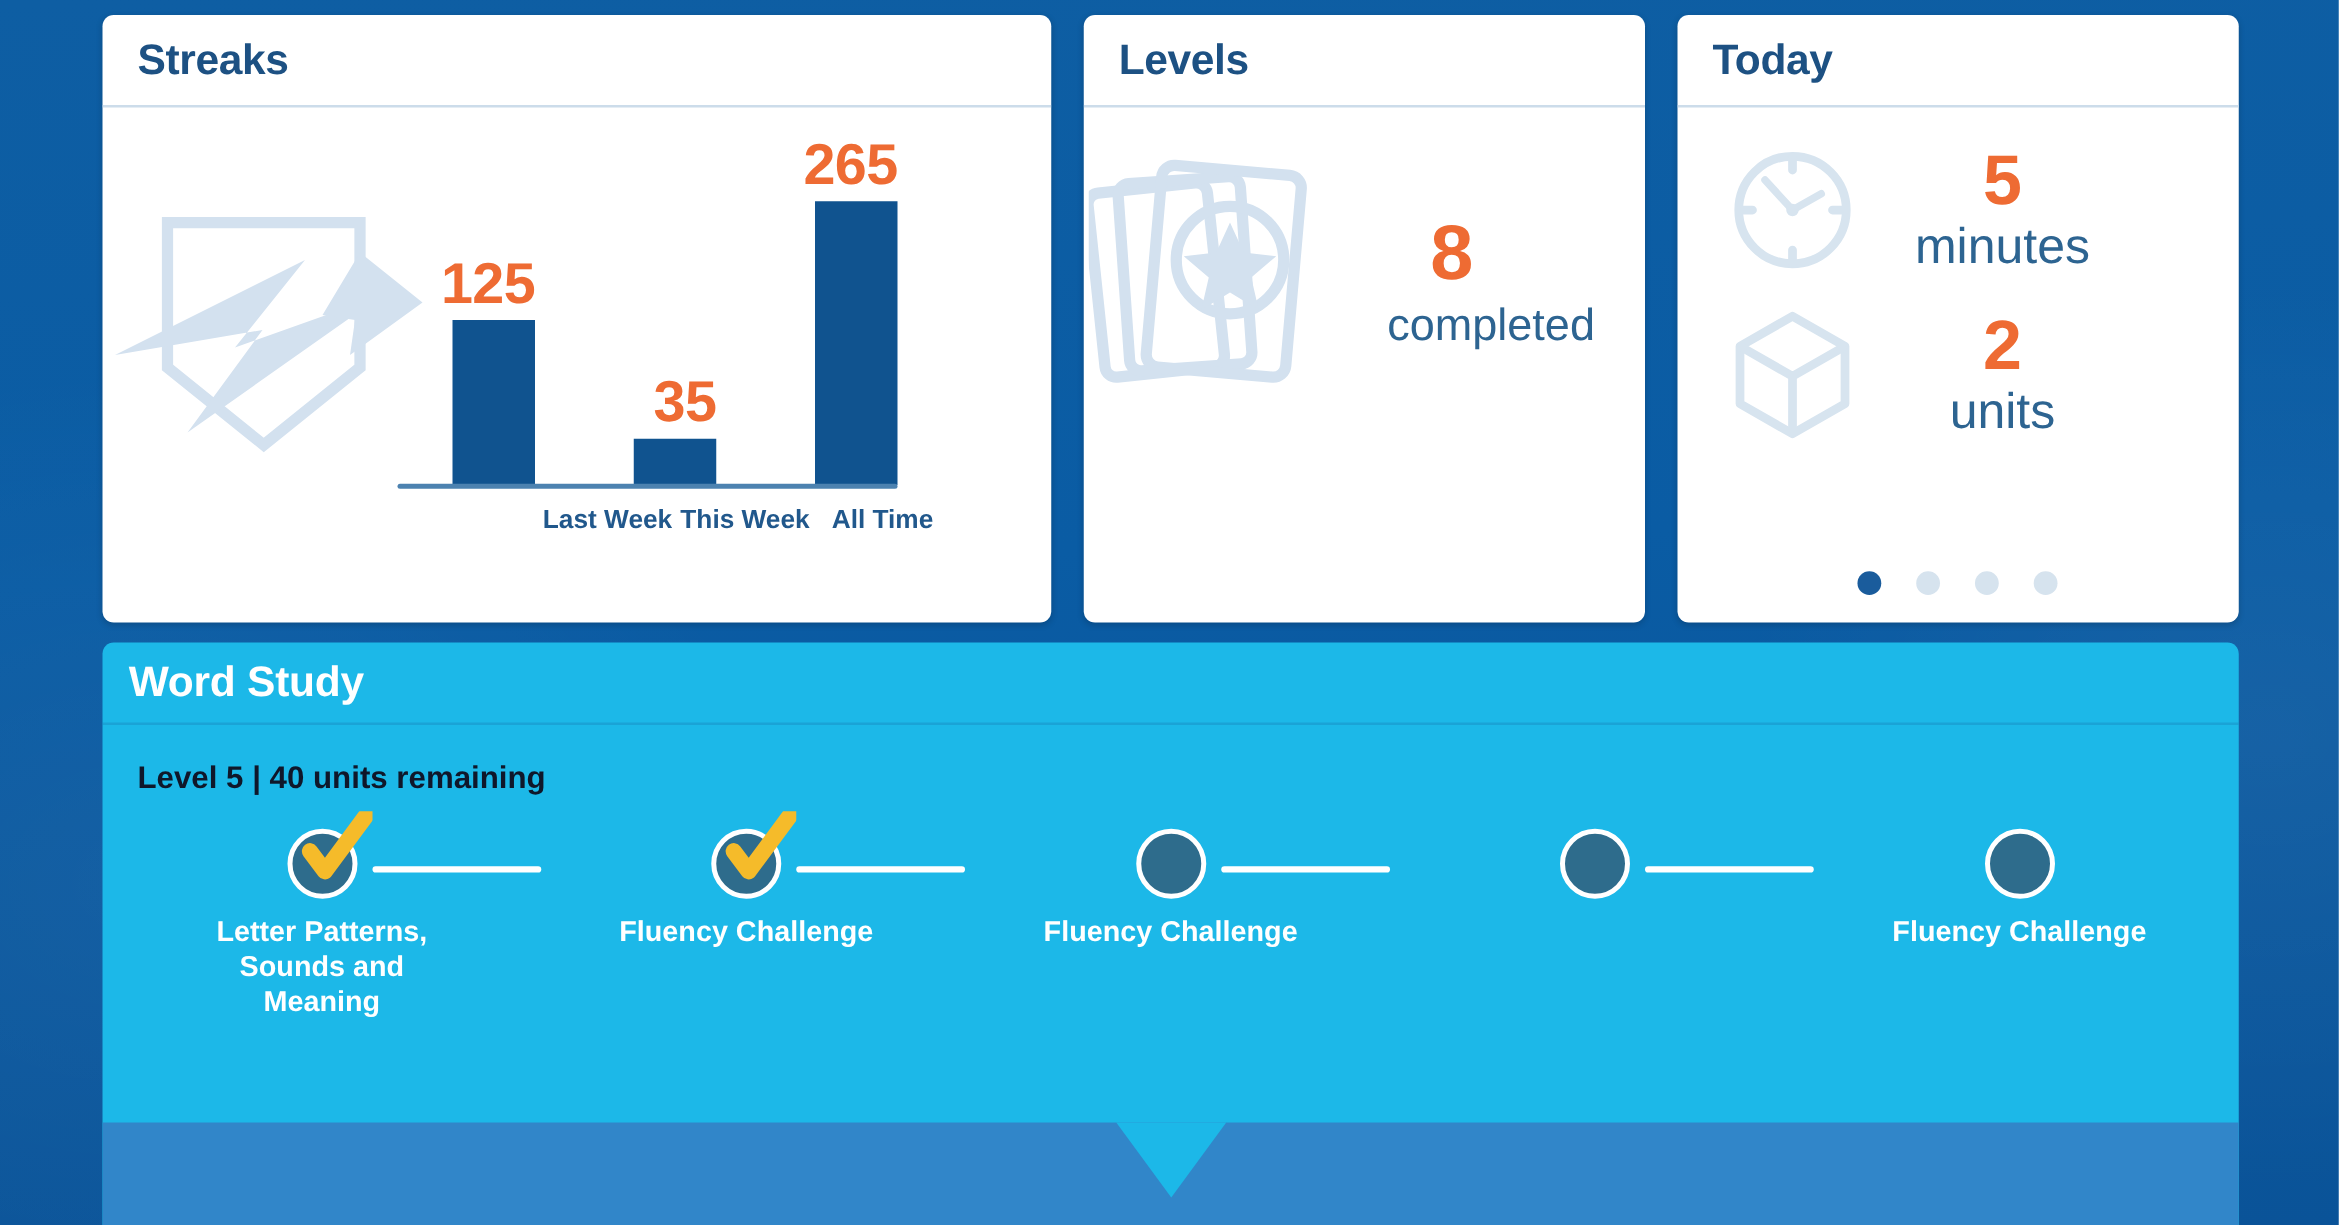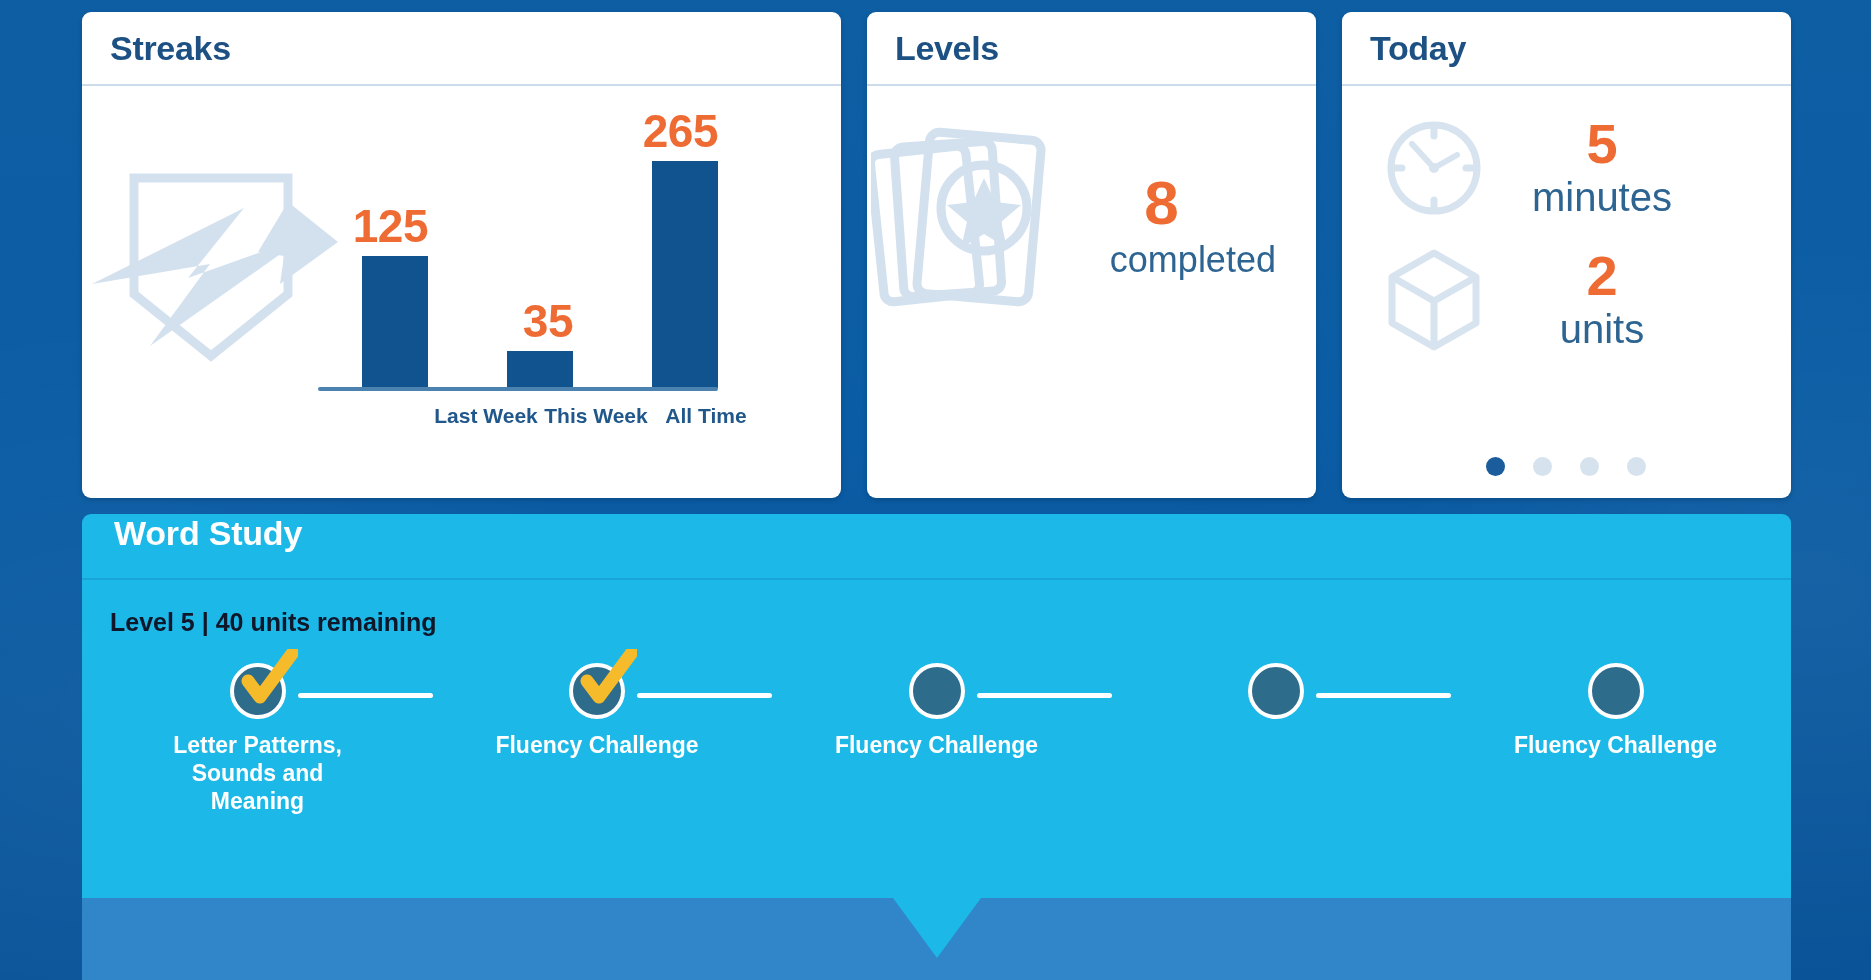--- a/index.html
+++ b/index.html
@@ -195,21 +195,22 @@
     left:82px; top:514px;
     width:1709px; height:466px;
     background:#1cb8e8;
     border-radius:9px 9px 0 0;
     overflow:hidden;
   }
   .ws-header {
     height:66px;
     border-bottom:2px solid rgba(20,110,170,0.28);
     display:flex;
-    padding-left:32px;
+    align-items:center;
+    padding-left:21px;
   }
   .ws-title {
     font-size:34px;
     font-weight:bold;
     color:#ffffff;
     letter-spacing:-0.2px;
   }
   .ws-subtitle {
     margin:28px 0 0 28px;
     font-size:25px;

